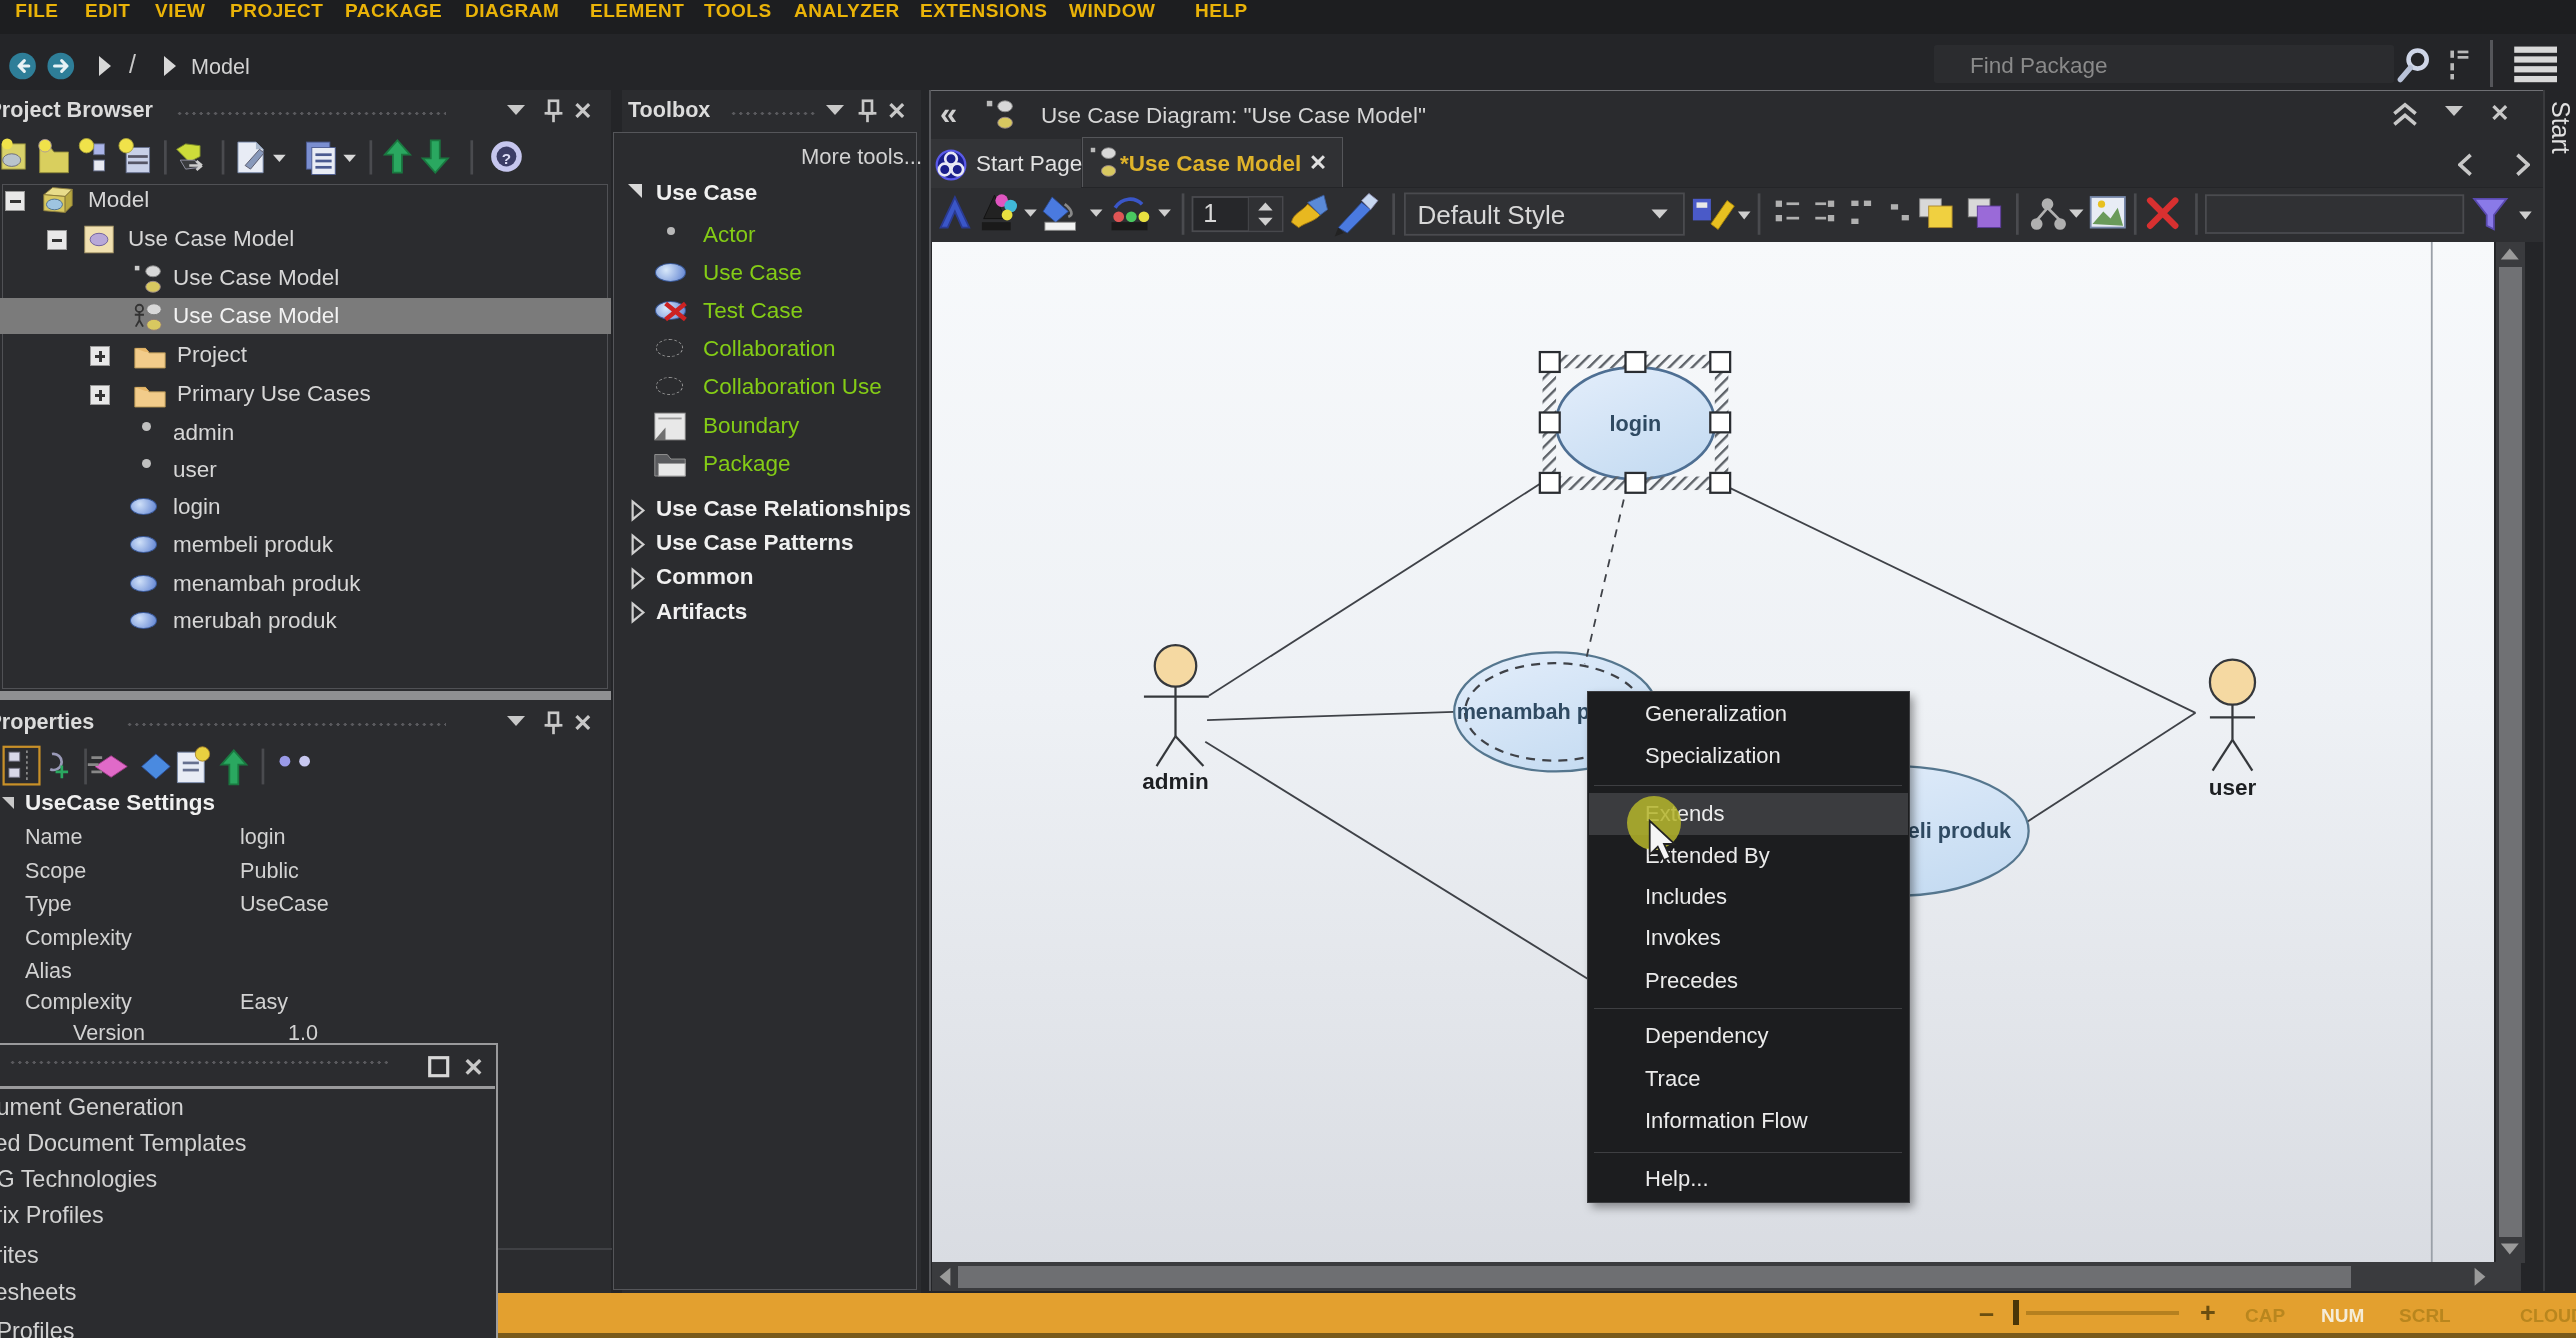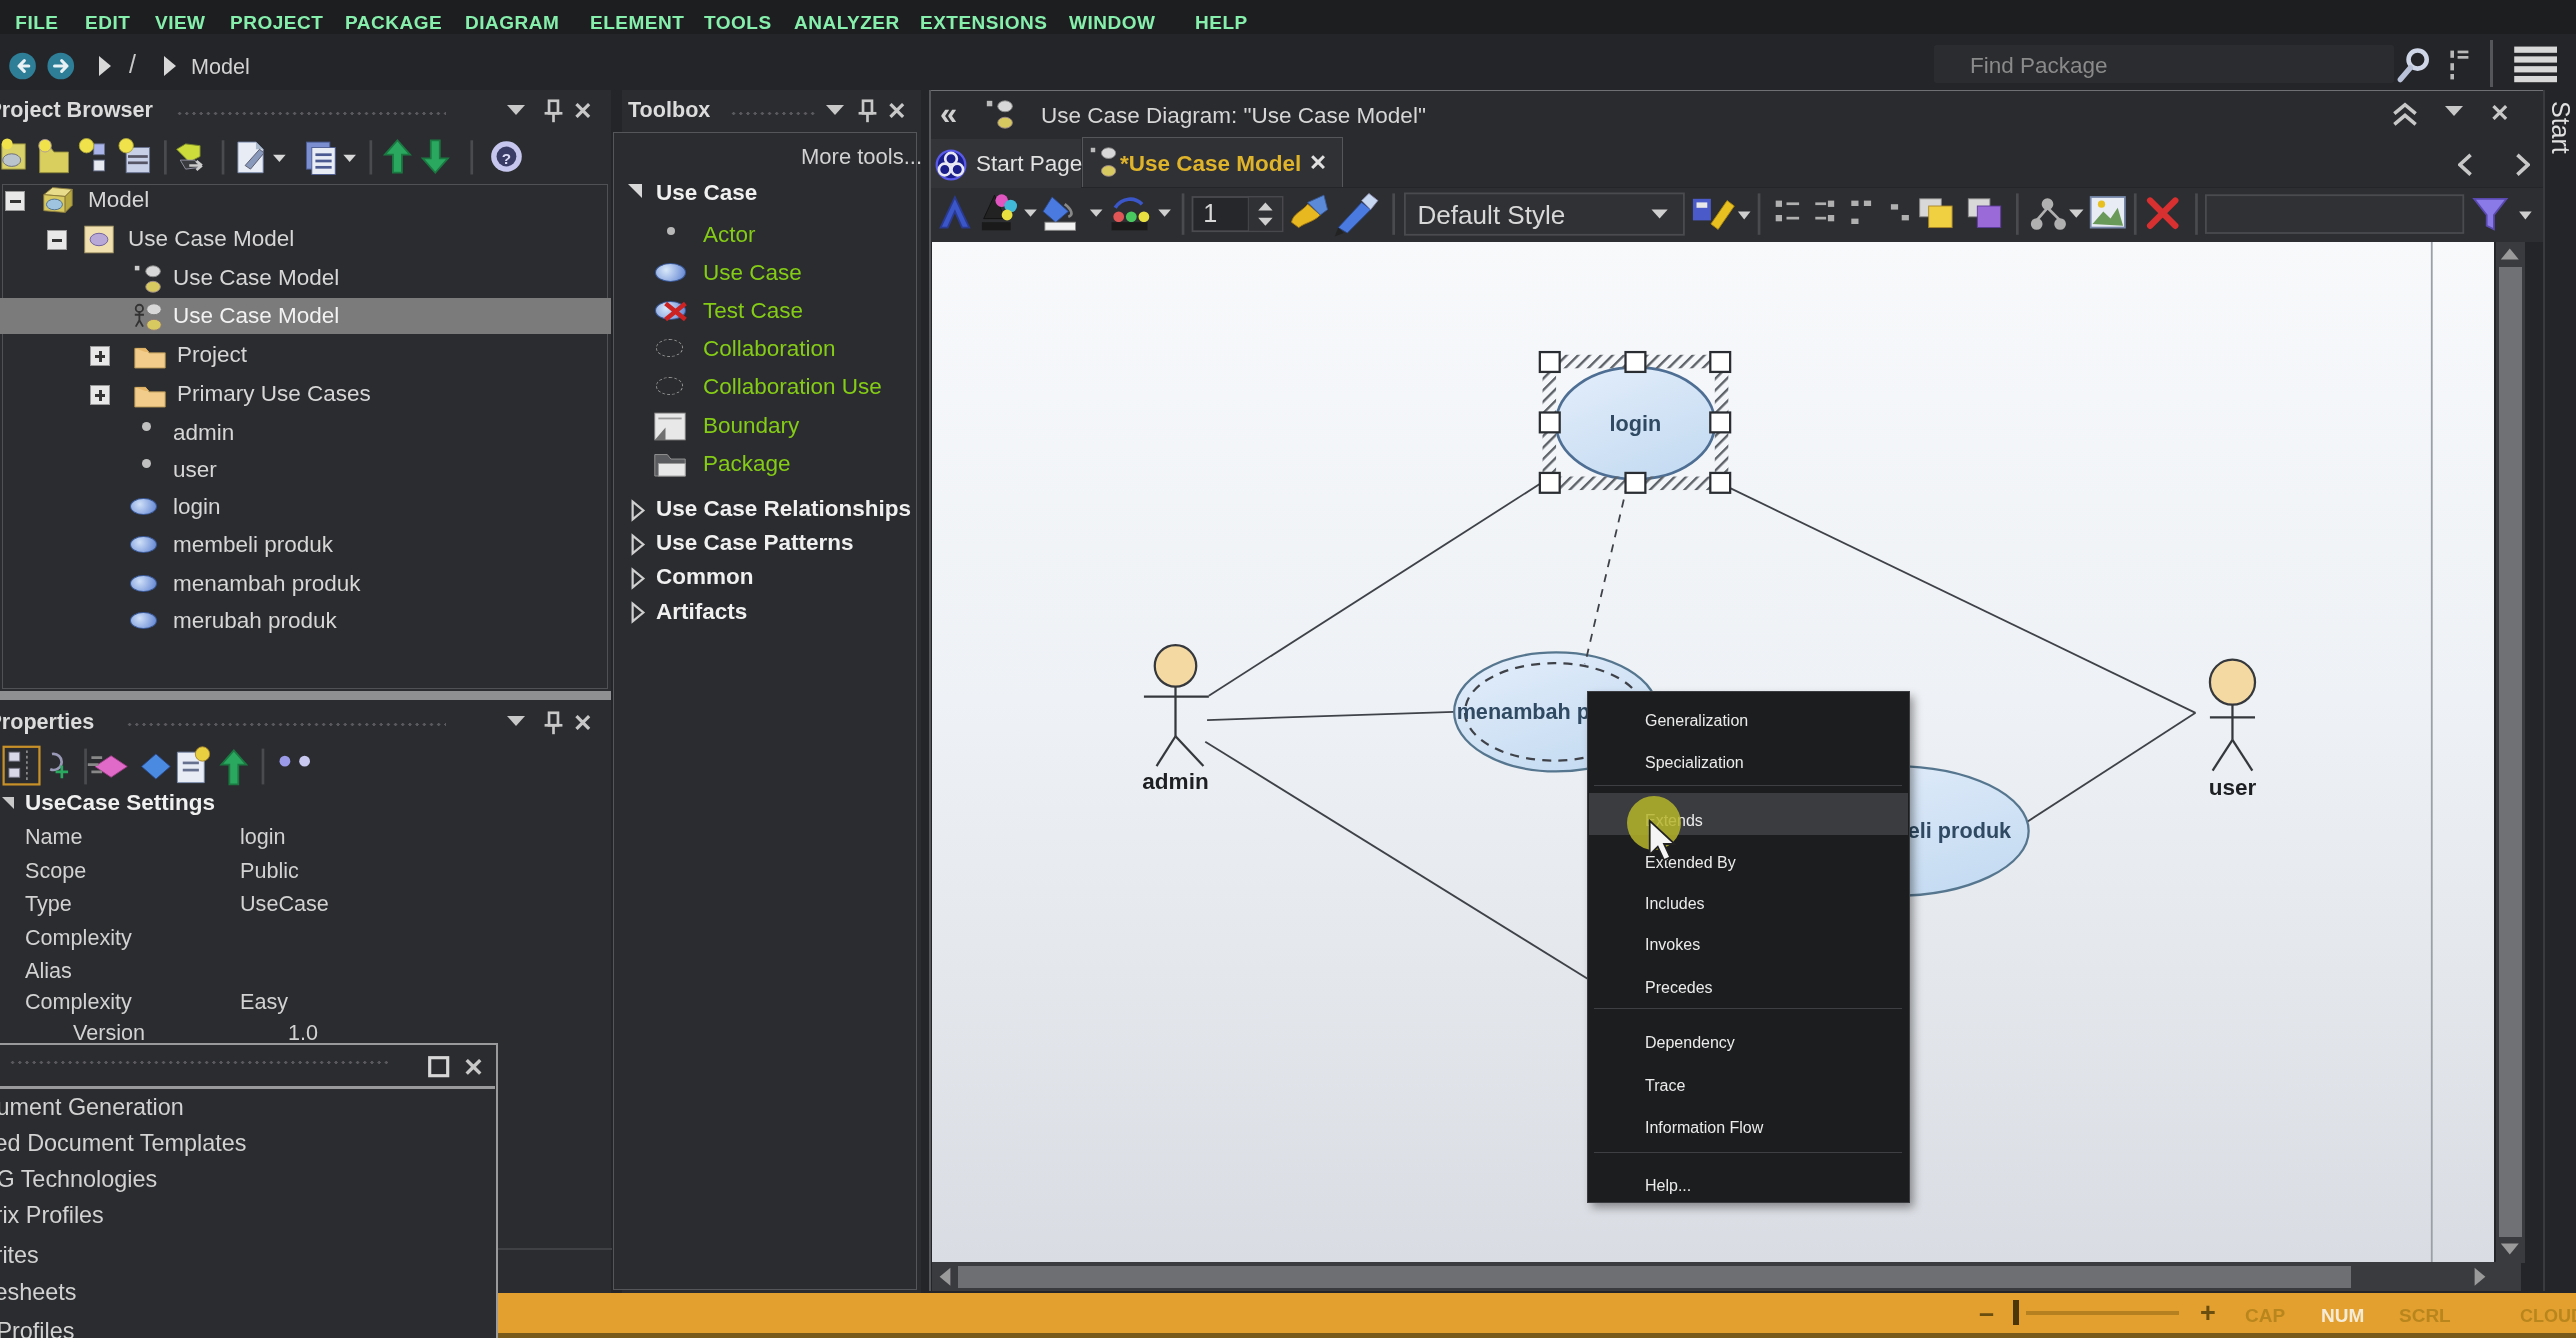--- a/index.html
+++ b/index.html
@@ -11,21 +11,21 @@
   .tri-down { width:0; height:0; border-left:9px solid transparent; border-right:9px solid transparent; border-top:10.8px solid #c8c8c8; }
   .xbtn { color:#c8c8c8; font-size:23.4px; font-weight:bold; }
 </style>
 </head>
 <body>
 <div id="stage">
 
   <div class="abs" style="left:0;top:0;width:2576px;height:34px;background:#1d1e20;"></div>
   <div id="menubar">
     <style>
-      .mi { position:absolute; top:12px; color:#86efac; font-size:19px; font-weight:600; letter-spacing:0.5px; }
+      .mi { position:absolute; top:0; color:#eab308; font-size:19px; font-weight:600; letter-spacing:0.5px; }
     </style>
     <span class="mi" style="left:15.3px;">FILE</span>
     <span class="mi" style="left:85px;">EDIT</span>
     <span class="mi" style="left:155px;">VIEW</span>
     <span class="mi" style="left:230px;">PROJECT</span>
     <span class="mi" style="left:345px;">PACKAGE</span>
     <span class="mi" style="left:465px;">DIAGRAM</span>
     <span class="mi" style="left:590px;">ELEMENT</span>
     <span class="mi" style="left:704px;">TOOLS</span>
     <span class="mi" style="left:794px;">ANALYZER</span>
@@ -643,21 +643,21 @@
     <span class="abs" style="left:2200px;top:1298px;color:#6a4e10;font-size:27px;font-weight:bold;">+</span>
     <span class="abs" style="left:2245px;top:1305px;color:#b9861e;font-size:19px;font-weight:bold;">CAP</span>
     <span class="abs" style="left:2321px;top:1305px;color:#f5ecd8;font-size:19px;font-weight:bold;">NUM</span>
     <span class="abs" style="left:2399px;top:1305px;color:#b9861e;font-size:19px;font-weight:bold;">SCRL</span>
     <span class="abs" style="left:2520px;top:1306px;color:#b9861e;font-size:18px;font-weight:bold;">CLOUD</span>
   </div>
 
   <div id="ctxmenu">
     <div class="abs" style="left:1587px;top:691px;width:323px;height:512px;background:#1c1d1f;border:0.9px solid #3a3b3e;box-shadow:3.6px 5.4px 9px rgba(0,0,0,0.4);"></div>
     <style>
-      .cmi { position:absolute; left:1645px; color:#ebebeb; font-size:16px; font-weight:500; white-space:nowrap;margin-top:11px; }
+      .cmi { position:absolute; left:1645px; color:#ebebeb; font-size:22px; font-weight:500; white-space:nowrap; }
       .csep { position:absolute; left:1594px; width:308px; height:0.9px; background:#3e3f42; }
     </style>
     <div class="abs" style="left:1589px;top:793px;width:319px;height:42px;background:#3b3c3f;"></div>
     <span class="cmi" style="top:701px;">Generalization</span>
     <span class="cmi" style="top:743px;">Specialization</span>
     <div class="csep" style="top:785px;"></div>
     <span class="cmi" style="top:801px;">Extends</span>
     <span class="cmi" style="top:843px;">Extended By</span>
     <span class="cmi" style="top:884px;">Includes</span>
     <span class="cmi" style="top:925px;">Invokes</span>

